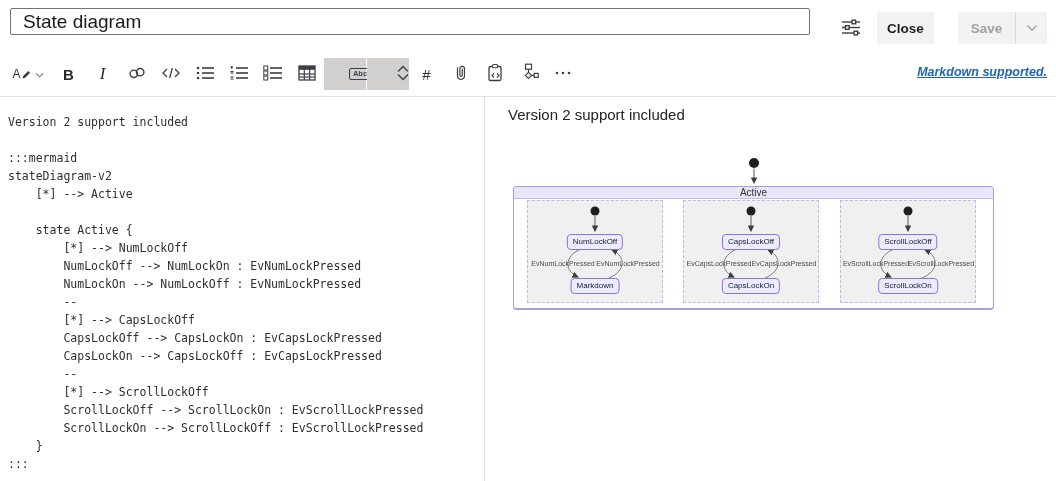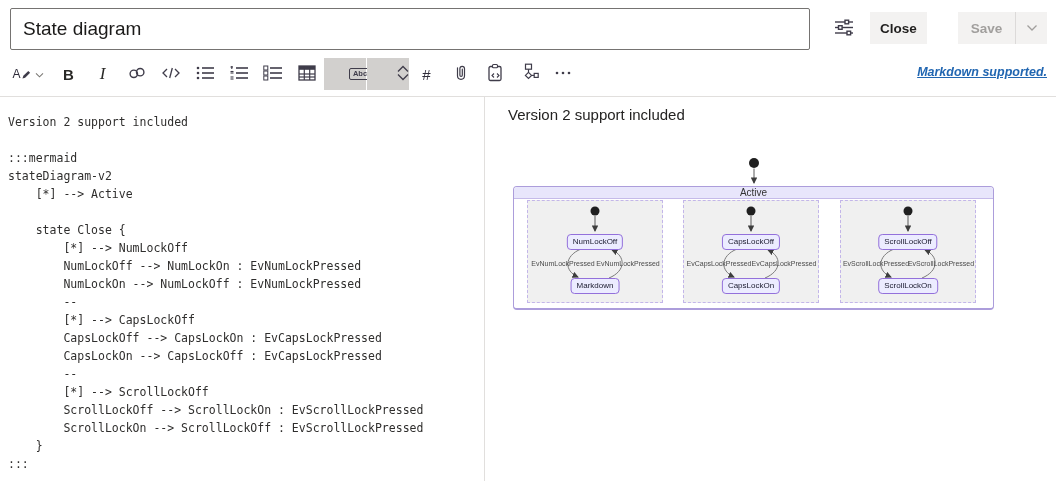--- a/index.html
+++ b/index.html
@@ -4,33 +4,33 @@
 <style>
   * { box-sizing: border-box; }
   html,body { margin:0; padding:0; }
   body {
     width:1056px; height:481px; position:relative; overflow:hidden;
     background:#ffffff; font-family:"Liberation Sans", sans-serif;
   }
 
   
   .title-input {
-    position:absolute; left:10px; top:8px; width:800px; height:42px;
+    position:absolute; left:10px; top:8px; width:800px; height:27px;
     border:1px solid #757371; border-radius:2px; background:#fff;
     font-family:"Liberation Sans", sans-serif; font-size:19px; color:#1b1a19;
     padding:0 12px; outline:none;
   }
   .actions { position:absolute; top:12px; right:9px; height:32px; display:flex; align-items:center; }
   .icon-btn { background:transparent; border:none; padding:0; cursor:pointer; display:flex; align-items:center; justify-content:center; }
   .sliders-btn { width:24px; height:24px; margin-right:14px; color:#3f3c4a; }
   .btn {
     height:32px; border:none; background:#f3f2f1; cursor:pointer;
     font-family:"Liberation Sans", sans-serif; font-size:13.5px; font-weight:700; color:#201f1e;
   }
-  .close-btn { width:57px; margin-right:31px; }
+  .close-btn { width:57px; margin-right:24px; }
   .save-group { display:flex; height:32px; }
   .save-main { width:57px; color:#a19f9d; }
   .save-chevron { width:32px; background:#f3f2f1; border:none; border-left:1px solid #dcdad9; color:#a19f9d; display:flex; align-items:center; justify-content:center; cursor:pointer; }
 
   
   .toolbar { position:absolute; top:57px; left:5px; height:34px; display:flex; align-items:center; gap:1px; }
   .tbtn {
     width:33px; height:32px; border:none; background:transparent; cursor:pointer;
     display:flex; align-items:center; justify-content:center; color:#3f3c4a; position:relative;
   }
@@ -273,21 +273,21 @@
 <div class="h-divider"></div>
 <div class="v-divider"></div>
 
 <div class="editor-pane">
   <div class="code-line">Version 2 support included</div>
   <div class="code-line"></div>
   <div class="code-line">:::mermaid</div>
   <div class="code-line">stateDiagram-v2</div>
   <div class="code-line">    [*] --&gt; Active</div>
   <div class="code-line"></div>
-  <div class="code-line">    state Close {</div>
+  <div class="code-line">    state Active {</div>
   <div class="code-line">        [*] --&gt; NumLockOff</div>
   <div class="code-line">        NumLockOff --&gt; NumLockOn : EvNumLockPressed</div>
   <div class="code-line">        NumLockOn --&gt; NumLockOff : EvNumLockPressed</div>
   <div class="code-line">        --</div>
   <div class="code-line">        [*] --&gt; CapsLockOff</div>
   <div class="code-line">        CapsLockOff --&gt; CapsLockOn : EvCapsLockPressed</div>
   <div class="code-line">        CapsLockOn --&gt; CapsLockOff : EvCapsLockPressed</div>
   <div class="code-line">        --</div>
   <div class="code-line">        [*] --&gt; ScrollLockOff</div>
   <div class="code-line">        ScrollLockOff --&gt; ScrollLockOn : EvScrollLockPressed</div>

